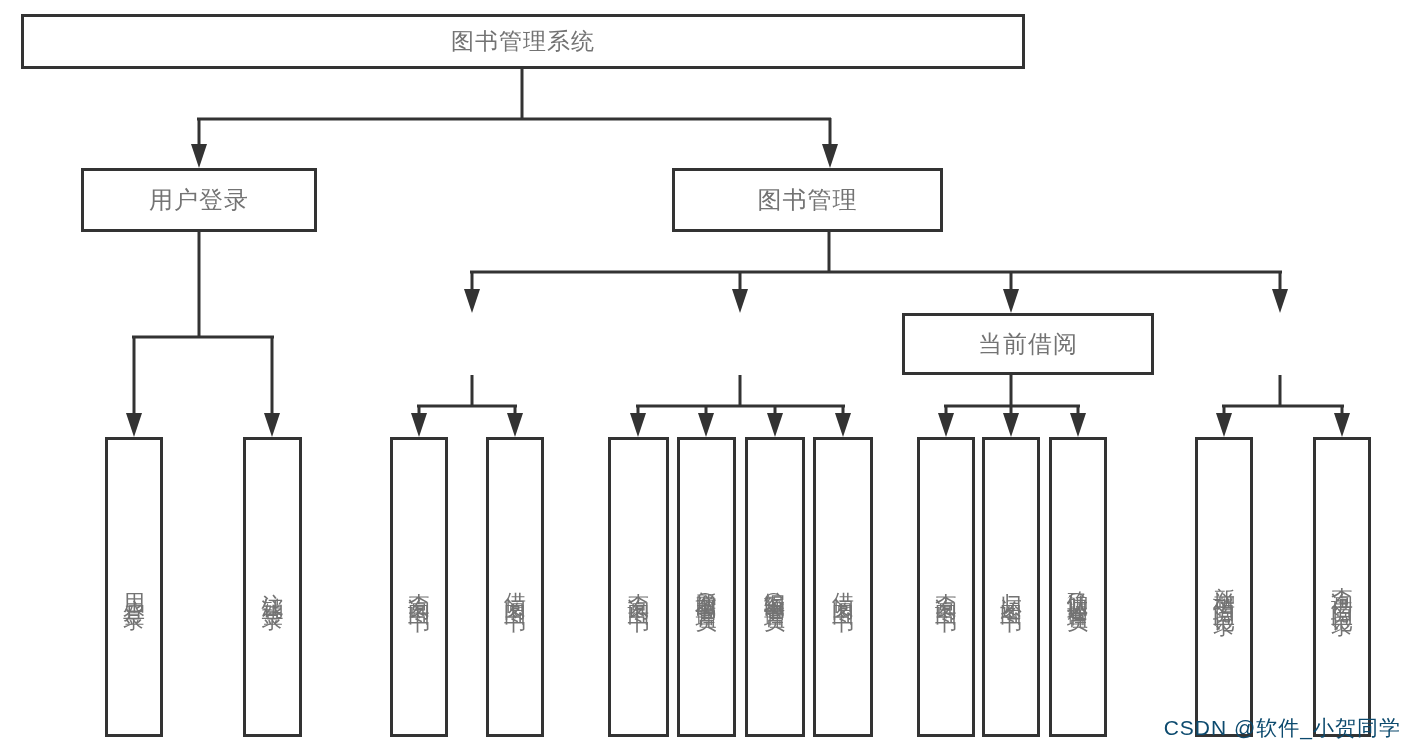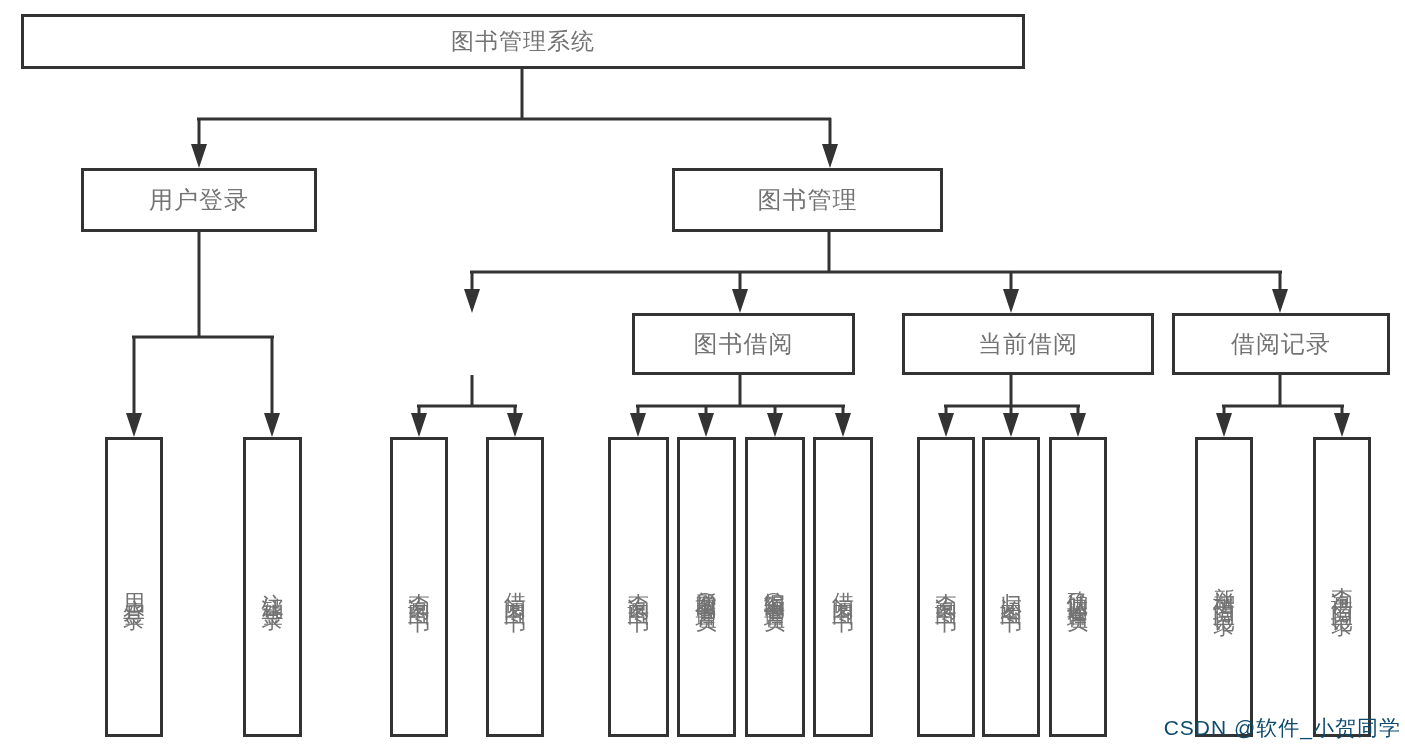--- a/index.html
+++ b/index.html
@@ -131,28 +131,22 @@
     <span>图书管理系统</span>
   </div>
 
   <div class="node hbox" style="left:81px; top:168px; width:236px; height:64px;">
     <span>用户登录</span>
   </div>
   <div class="node hbox" style="left:672px; top:168px; width:271px; height:64px;">
     <span>图书管理</span>
   </div>
 
-  <div class="node hbox" style="left:632px; top:313px; width:223px; height:62px;">
-    <span>图书借阅</span>
-  </div>
   <div class="node hbox" style="left:902px; top:313px; width:252px; height:62px;">
     <span>当前借阅</span>
-  </div>
-  <div class="node hbox" style="left:1172px; top:313px; width:218px; height:62px;">
-    <span>借阅记录</span>
   </div>
 
   <div class="node vbox" style="left:105px; width:58px;">
     <span class="vtext">用户登录</span>
   </div>
   <div class="node vbox" style="left:243px; width:59px;">
     <span class="vtext">注销登录</span>
   </div>
 
   <div class="node vbox" style="left:390px; width:58px;">

